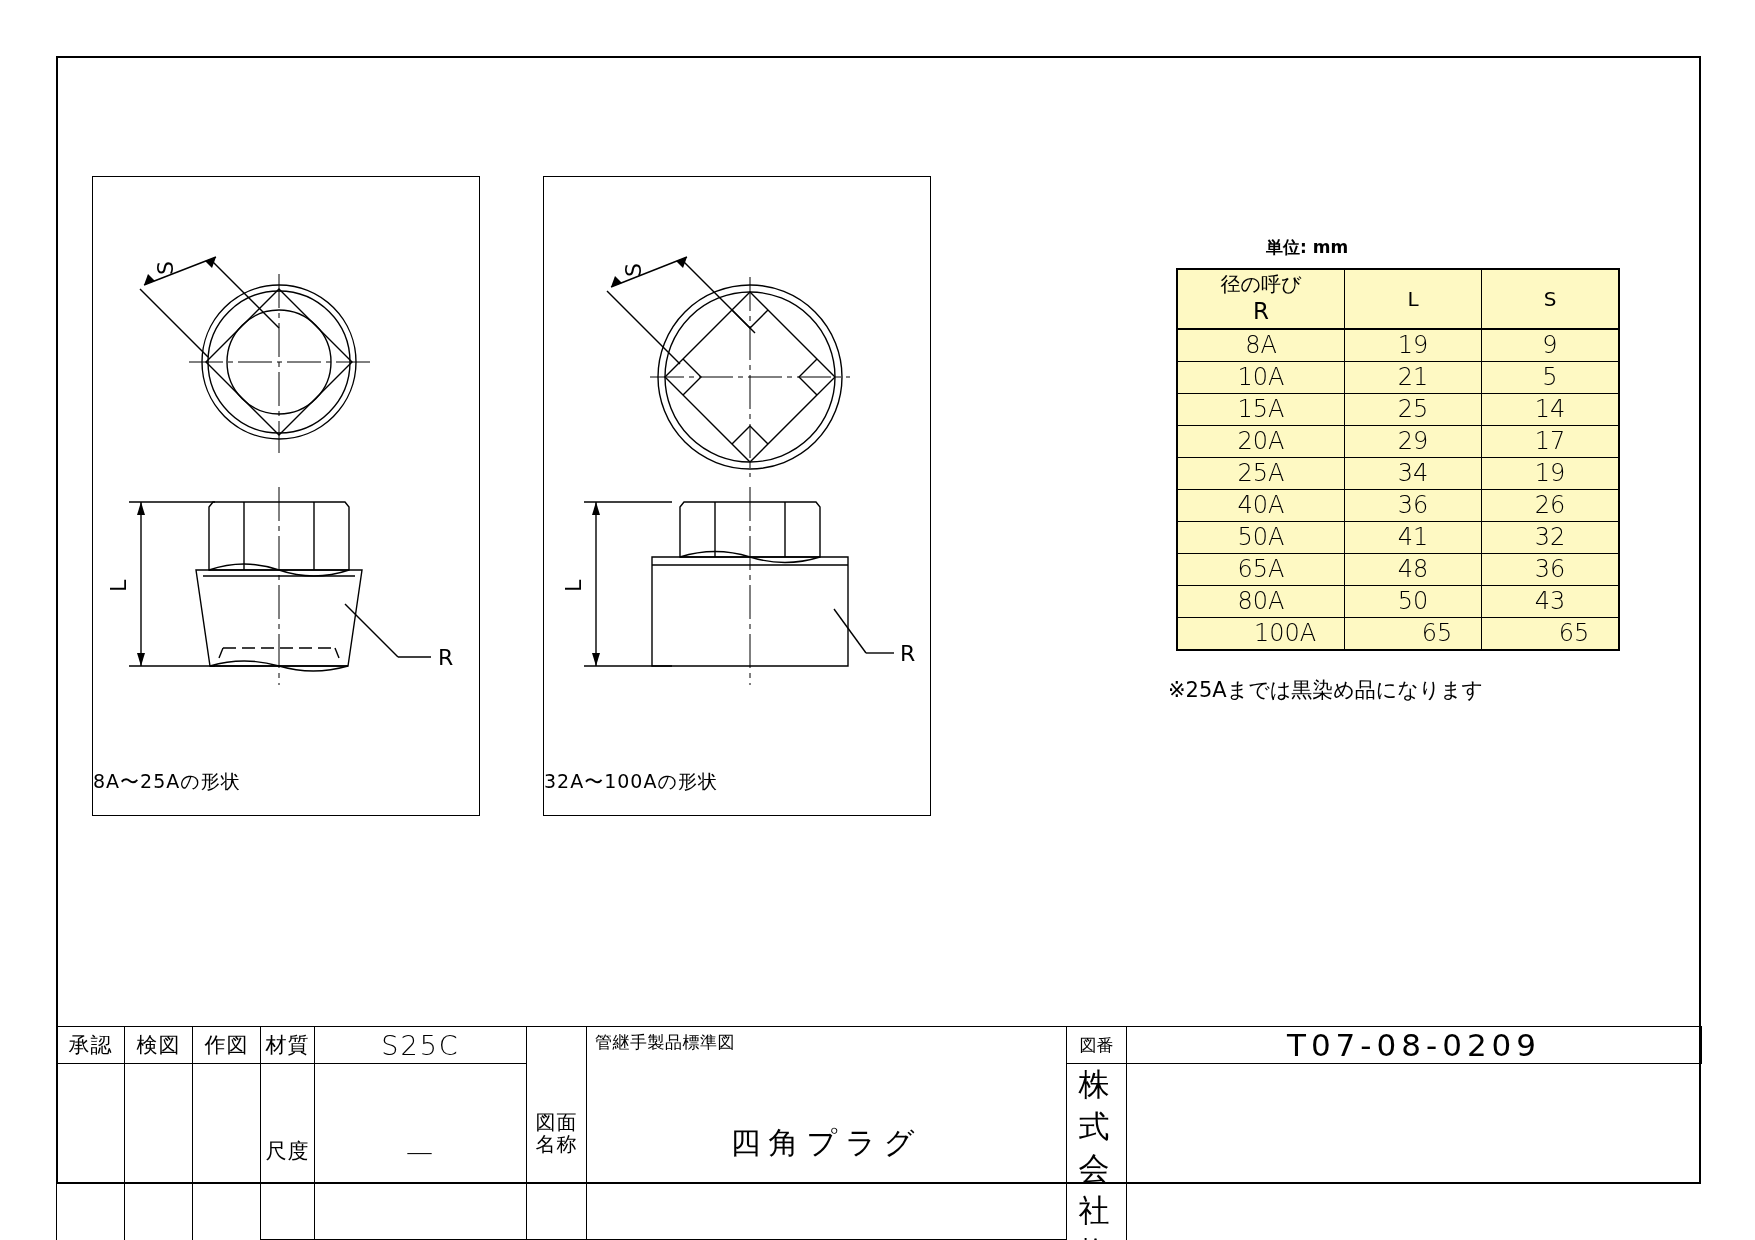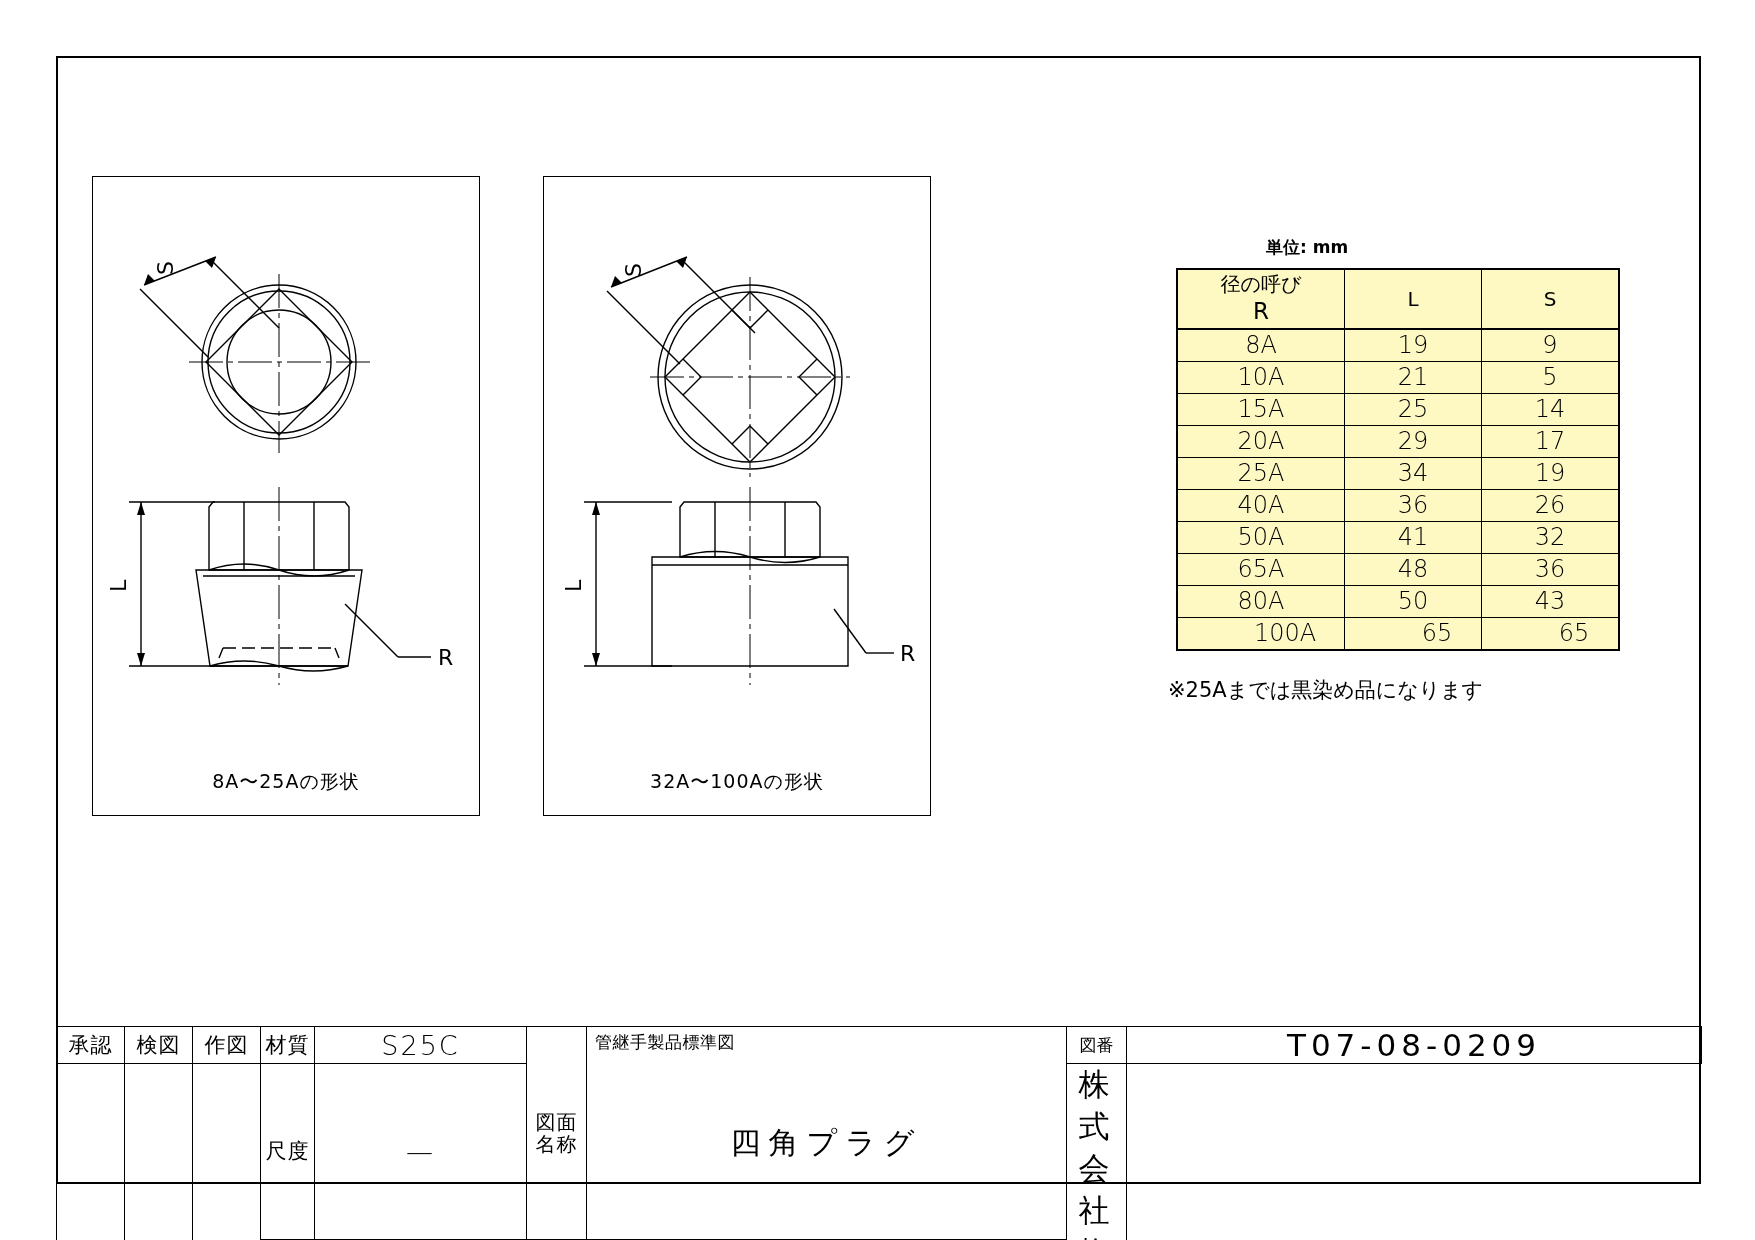--- a/index.html
+++ b/index.html
@@ -38,21 +38,20 @@
     background: #fff;
   }
   #panel-left  { left: 92px;  top: 176px; width: 388px; height: 640px; }
   #panel-right { left: 543px; top: 176px; width: 388px; height: 640px; }
 
   .panel svg { display: block; }
 
   .view-caption {
     position: absolute;
     width: 100%;
-    text-align: center;
     font-size: 19px;
     letter-spacing: 1px;
     font-family: "DejaVu Sans", "Liberation Sans", sans-serif;
   }
 
   
   #dim-table-wrap {
     position: absolute;
     left: 1176px;
     top: 268px;

